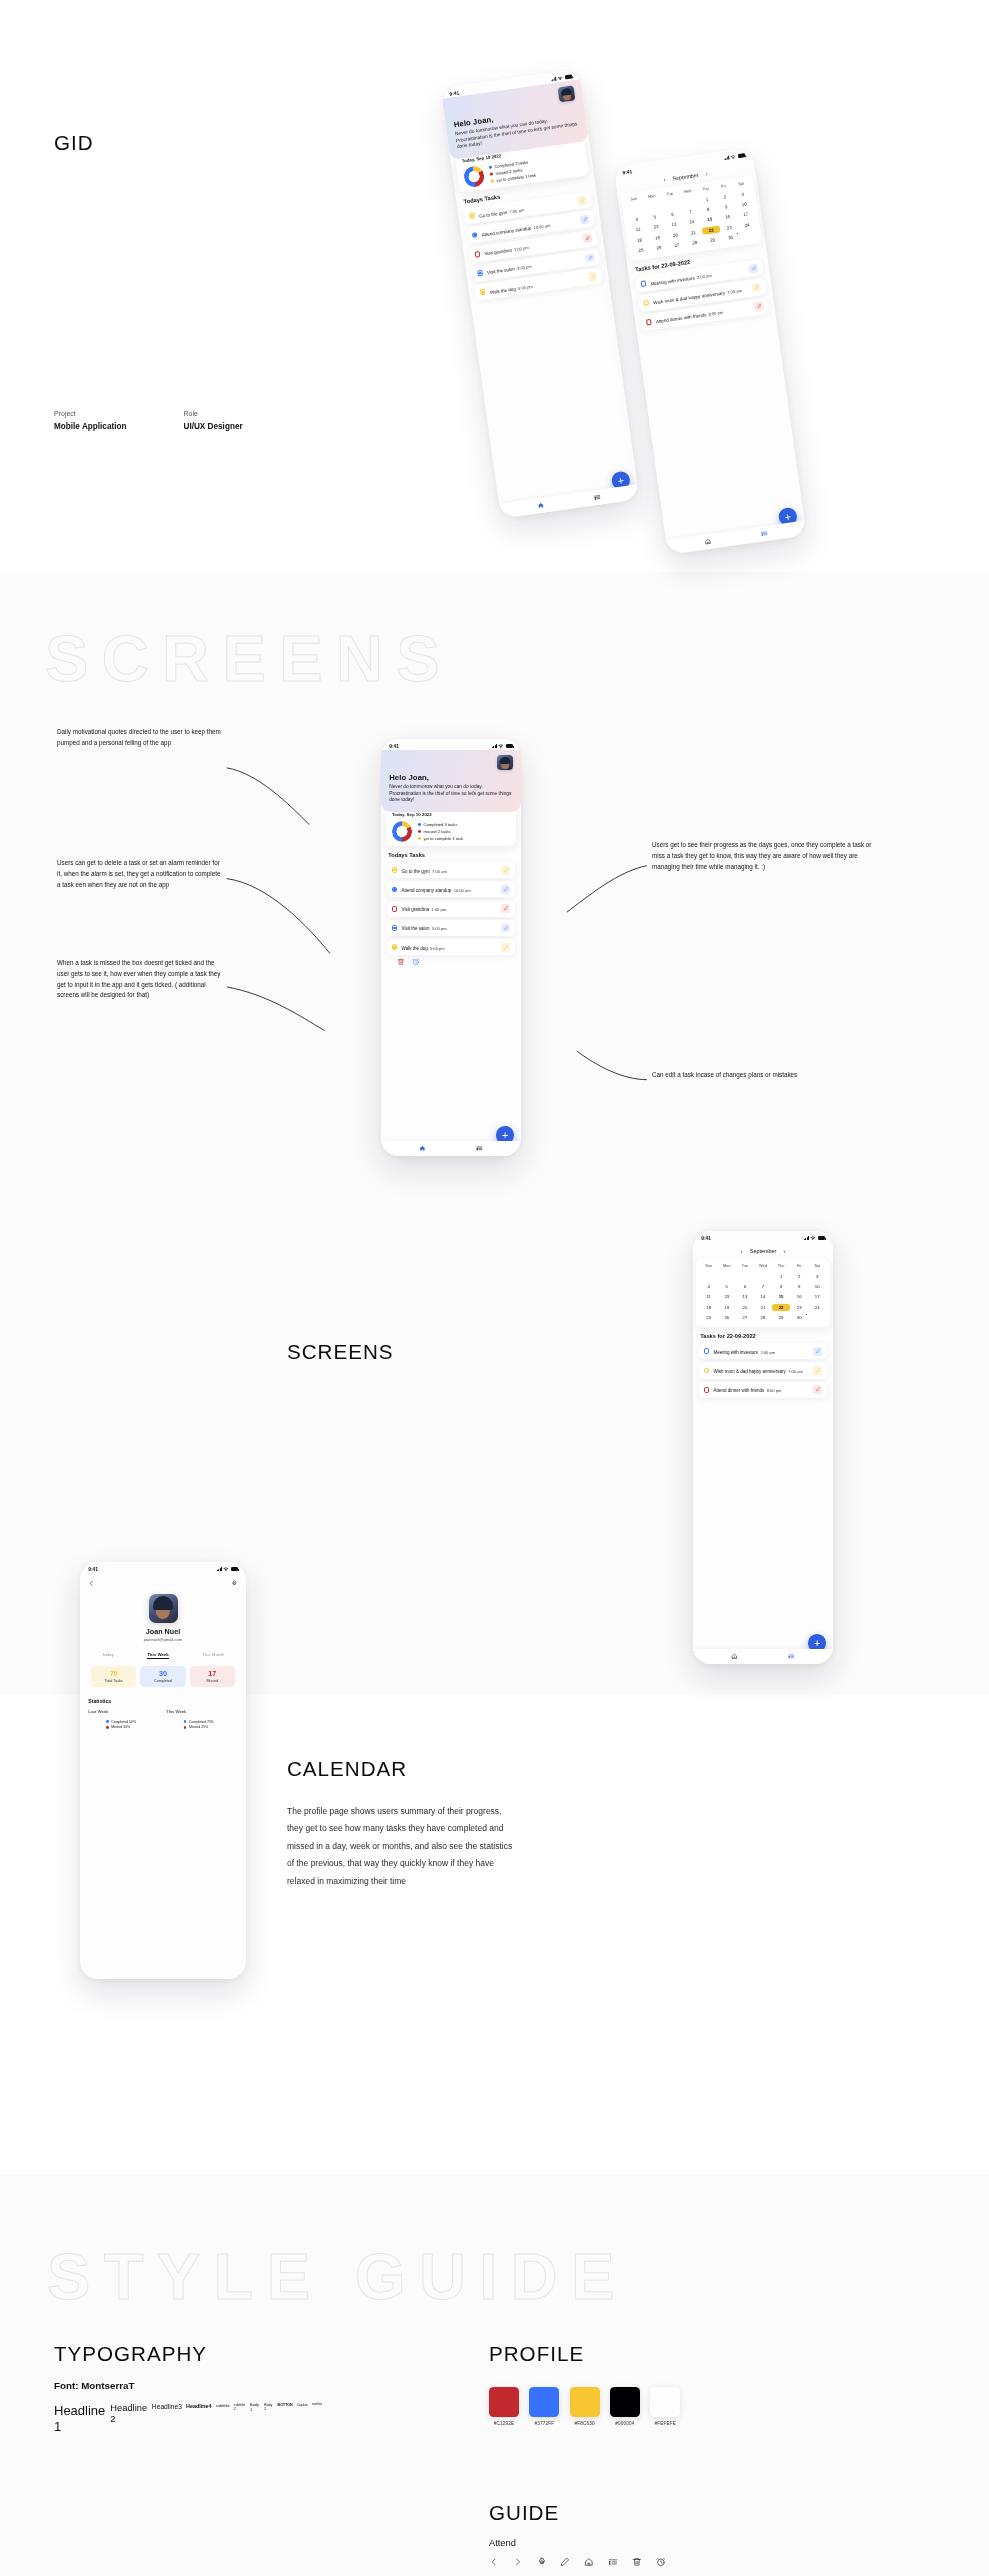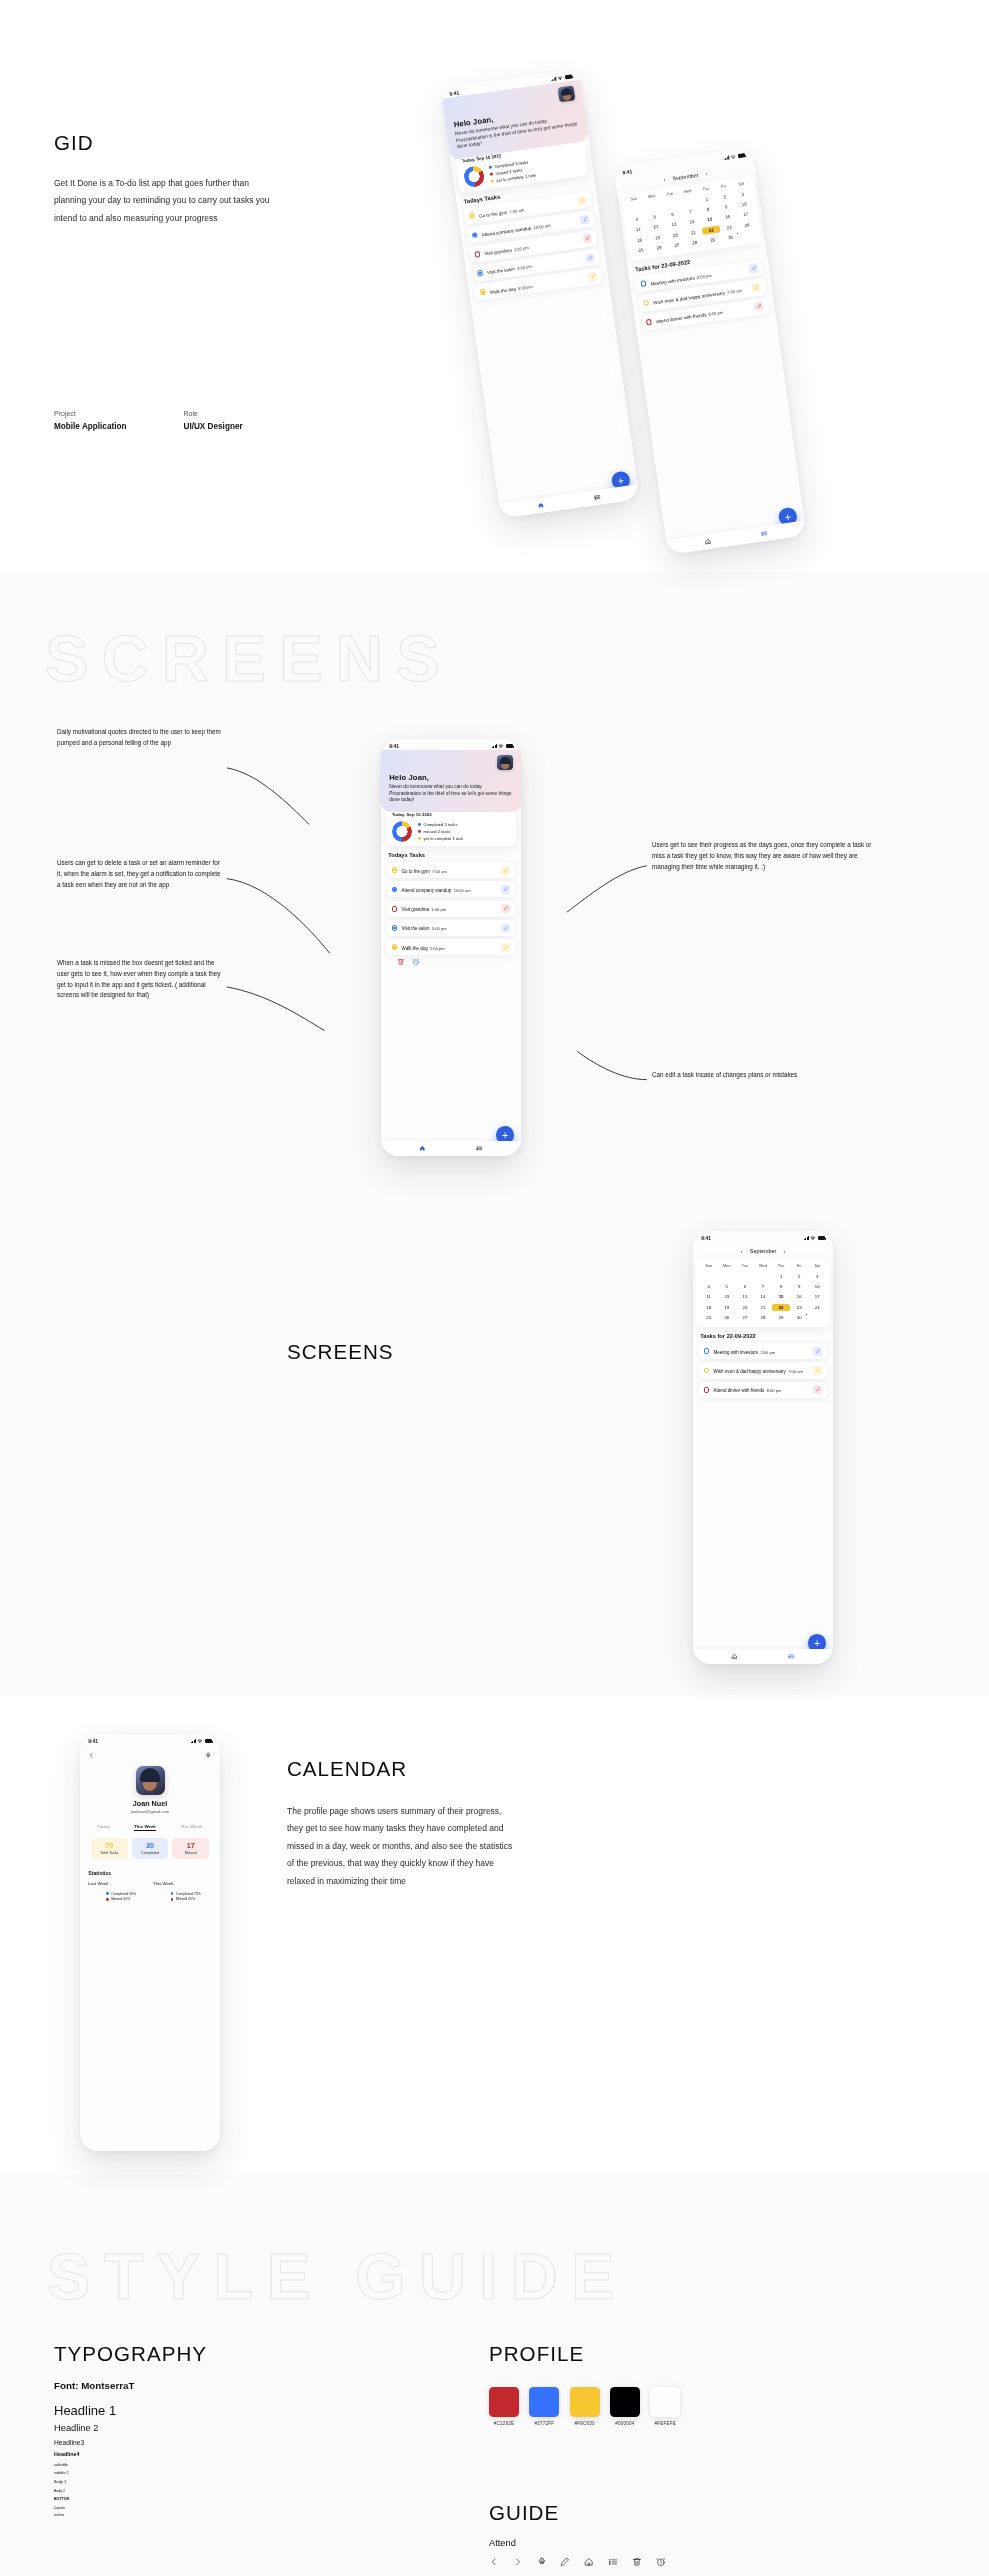--- a/index.html
+++ b/index.html
@@ -161,21 +161,20 @@
 <body>
 
 <div class="page">
 
   <div class="band band-hero"></div>
   <div class="band band-screens"></div>
   <div class="band band-profile"></div>
   <div class="band band-style"></div>
 
   <h1 class="h-title" id="hero-title">GID</h1>
-  <p class="body-copy" id="hero-desc">Get It Done is a To-do list app that goes further than planning your day to reminding you to carry out tasks you intend to and also measuring  your progress</p>
   <div id="hero-meta">
     <div class="meta-col">
       <span class="tiny-label">Project</span>
       <span class="tiny-value">Mobile Application</span>
     </div>
     <div class="meta-col">
       <span class="tiny-label">Role</span>
       <span class="tiny-value">UI/UX Designer</span>
     </div>
   </div>
@@ -682,21 +681,21 @@
             <circle cx="4" cy="12" r="1.2" fill="#2f5fe0"></circle>
             <circle cx="4" cy="17" r="1.2" fill="#2f5fe0"></circle>
           </svg>
     </div>
   </div>
     </div>
 
   <h2 class="h-title" style="position:absolute;left:287px;top:1757px">CALENDAR</h2>
   <p class="body-copy" style="position:absolute;left:287px;top:1803px;width:227px">The profile page shows users summary of their progress, they get to see how many tasks they have completed and missed in a day, week or months, and also see the statistics of the previous, that way they quickly know if they have relaxed in maximizing their time</p>
 
-  <div class="phone" id="profile-phone" style="left:80px;top:1734px;width:140px;height:417px">
+  <div class="phone" id="profile-phone" style="left:80px;top:1562px;width:166px;height:417px">
  <div class="scr">
   <div class="statusbar">
     <span>9:41</span>
     <span class="sb-icons">
       <span class="sig">
               <i></i>
               <i></i>
               <i></i>
               <i></i>
             </span>
@@ -761,21 +760,21 @@
           </div>
   </div>
  </div>
     </div>
 
   <div class="ghost" style="position:absolute;left:47px;top:2239px">STYLE  GUIDE</div>
 
   <div class="sg-col" style="left:54px;top:2342px;width:268px">
     <h2 class="h-title">TYPOGRAPHY</h2>
     <div style="font-size:9.8px;font-weight:700;margin-top:14.4px">Font: MontserraT</div>
-    <div id="typo-scale" style="margin-top:11.3px;display:flex;flex-direction:column;gap:4.1px">
+    <div id="typo-scale" style="margin-top:11.3px;display:flex;gap:4.1px">
         <div class="typo-item" style="font-size:13px;font-weight:400;line-height:1.25">Headline 1</div>
         <div class="typo-item" style="font-size:9.3px;font-weight:400;line-height:1.25">Headline 2</div>
         <div class="typo-item" style="font-size:6.7px;font-weight:400;line-height:1.25">Headline3</div>
         <div class="typo-item" style="font-size:5.4px;font-weight:700;line-height:1.25">Headline4</div>
         <div class="typo-item" style="font-size:4.1px;font-weight:400;line-height:1.25">subtittle</div>
         <div class="typo-item" style="font-size:3.6px;font-weight:400;line-height:1.25">subtitle 2</div>
         <div class="typo-item" style="font-size:3.9px;font-weight:400;line-height:1.25">Body 1</div>
         <div class="typo-item" style="font-size:3.5px;font-weight:400;line-height:1.25">Body 2</div>
         <div class="typo-item" style="font-size:3.6px;font-weight:700;line-height:1.25">BOTTON</div>
         <div class="typo-item" style="font-size:3.2px;font-weight:400;line-height:1.25">Caption</div>

